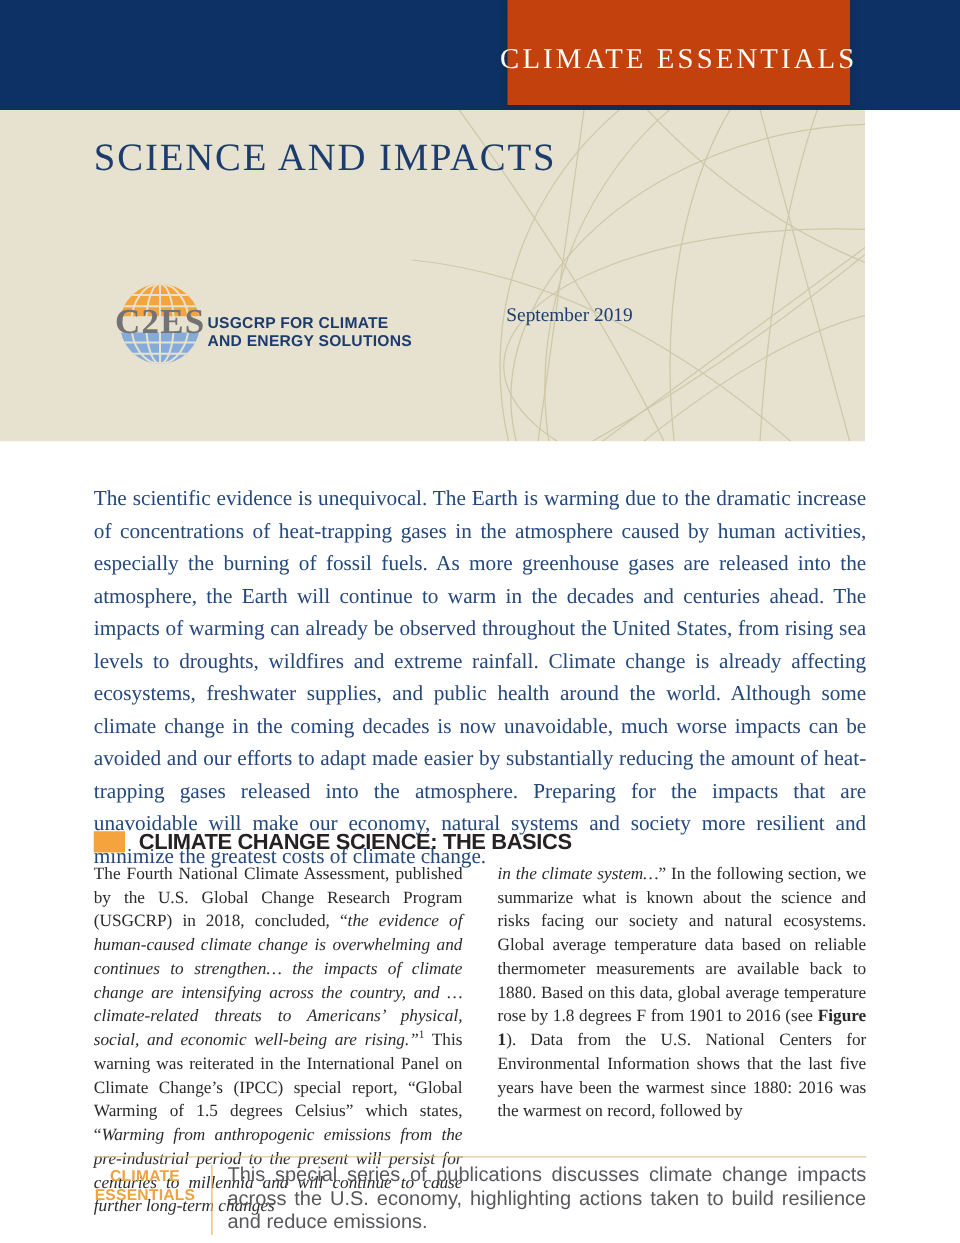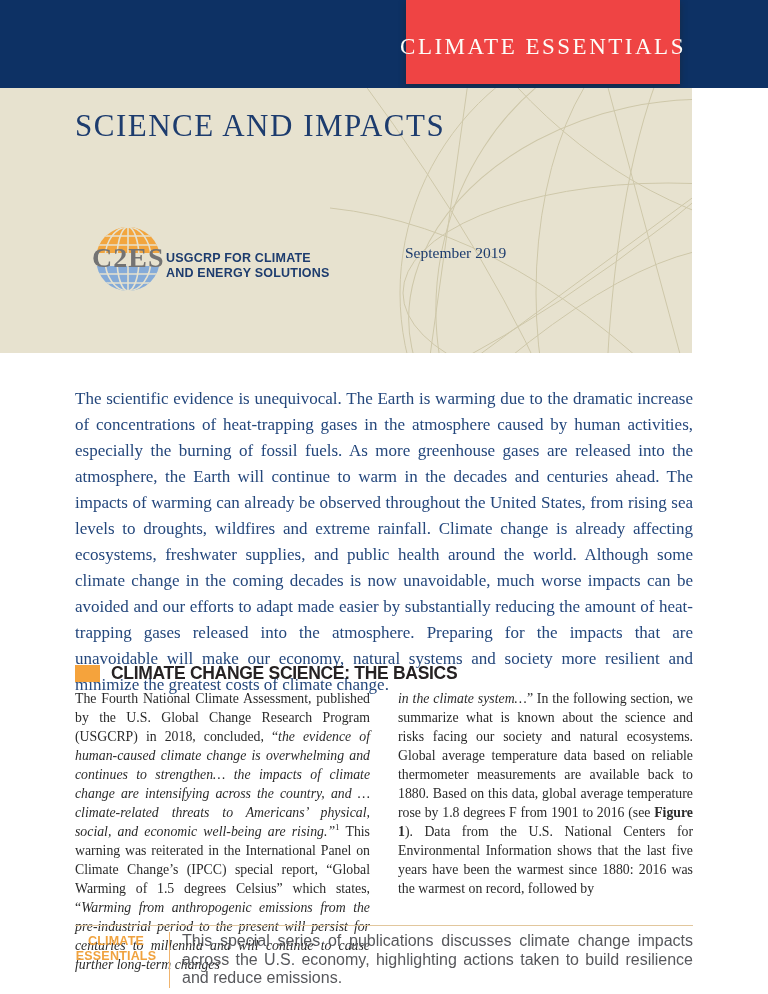--- a/index.html
+++ b/index.html
@@ -1,21 +1,21 @@
 <!DOCTYPE html>
 <html><head>
 <meta charset="utf-8">
 <style>
   html,body{margin:0;padding:0;background:#ffffff;}
   .page{position:relative;width:768px;height:994px;background:#ffffff;overflow:hidden;
         font-family:"Liberation Serif",serif;}
 
   
   .topbar{position:absolute;top:0;left:0;width:768px;height:88px;background:#0d3164;}
-  .banner{position:absolute;top:0;left:406px;width:274px;height:84px;background:#ef4444;
+  .banner{position:absolute;top:0;left:406px;width:274px;height:84px;background:#c2410c;
           box-shadow:0 2px 7px rgba(40,30,0,.35);display:flex;align-items:center;justify-content:center;}
   .banner span{color:#fdfcf8;font-family:"Liberation Serif",serif;font-size:23px;
                letter-spacing:2.5px;padding-top:10px;white-space:nowrap;}
 
   
   .masthead{position:absolute;top:88px;left:0;width:692px;height:265px;background:#e7e2cf;overflow:hidden;}
   .globe-art{position:absolute;top:0;left:0;}
   .doc-title{position:absolute;left:75px;top:20px;margin:0;color:#1d3c6e;font-weight:normal;
              font-size:31px;letter-spacing:1.5px;font-family:"Liberation Serif",serif;}
   .logo{position:absolute;left:95px;top:138px;width:260px;height:66px;}

